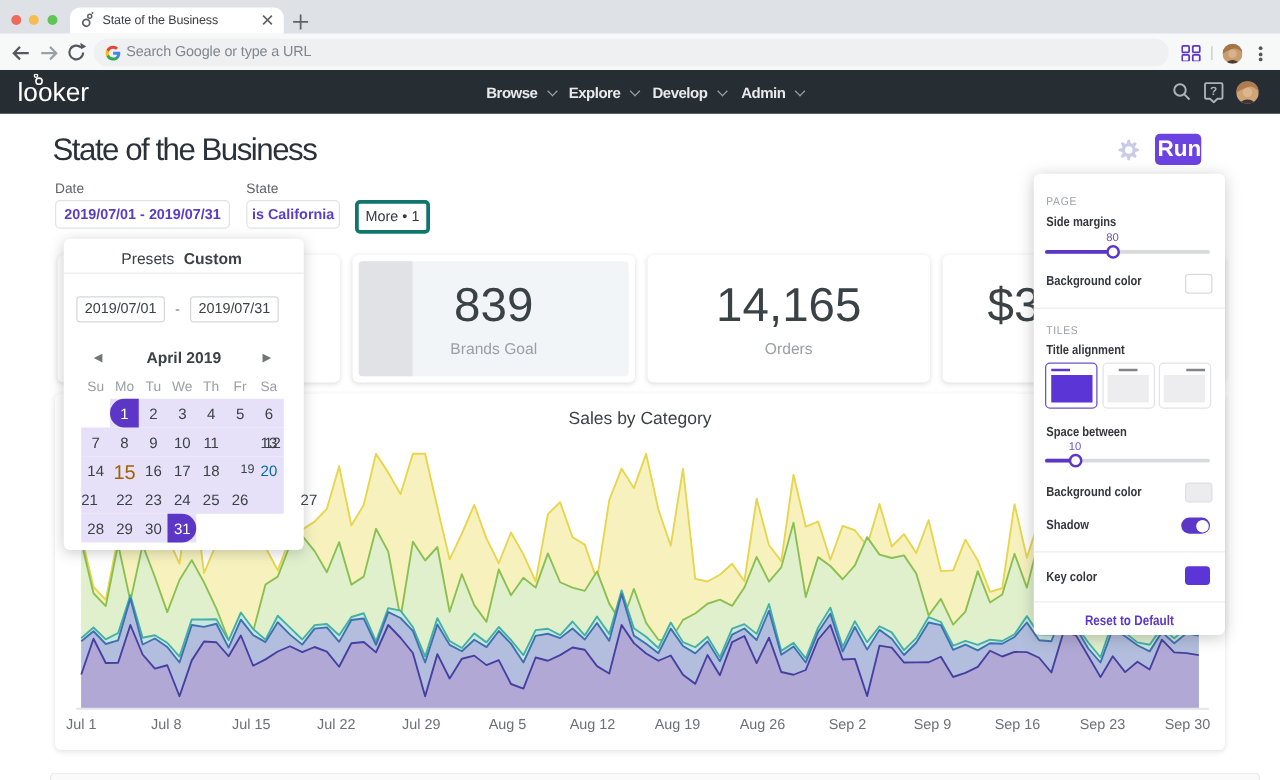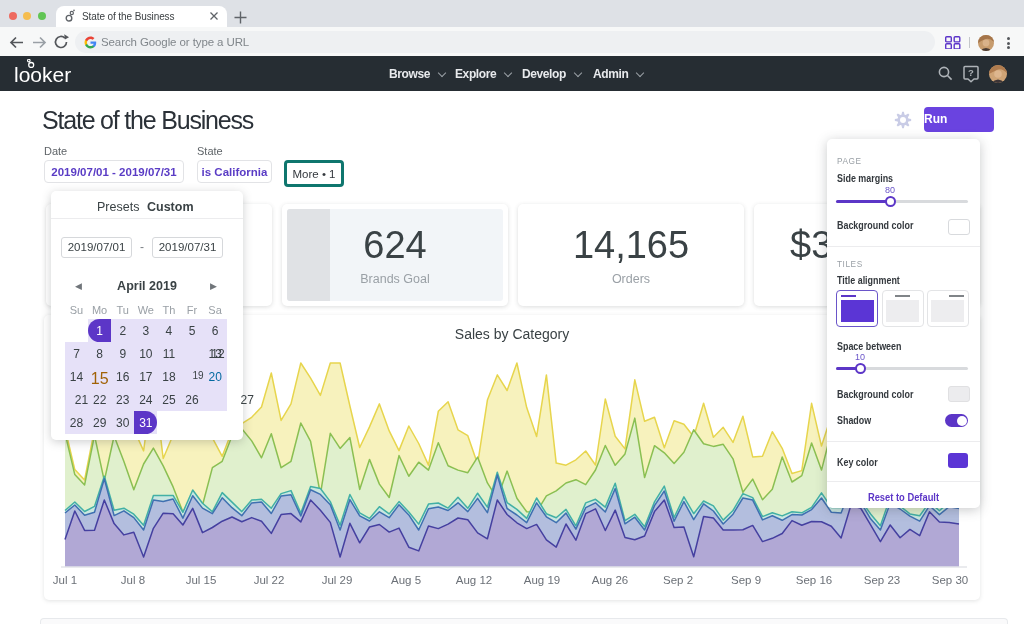--- a/index.html
+++ b/index.html
@@ -16,22 +16,22 @@
   #navbar{left:0;top:56px;width:1024px;height:35px;background:#262d33;}
   #logo{left:14px;top:63px;color:#fff;font-size:21px;letter-spacing:0px;}
   .navitem{top:67px;color:#e8eaed;font-size:12px;font-weight:700;letter-spacing:-0.4px;}
   .chev{display:inline-block;margin-left:9px;margin-bottom:2px;width:5px;height:5px;border-right:1.5px solid #9aa0a6;border-bottom:1.5px solid #9aa0a6;transform:rotate(45deg);}
   #h1{left:42px;top:106px;font-size:25px;letter-spacing:-1.2px;color:#2b3138;}
   .flabel{top:145px;font-size:11px;color:#5f6468;}
   .ffield{top:160px;height:21px;border:1px solid #e2e3e6;border-radius:4px;white-space:nowrap;
           font-size:11.5px;font-weight:700;color:#5a3cc5;text-align:center;line-height:22px;}
   #morebtn{left:284px;top:160px;width:54px;height:21px;border:3px solid #0f766e;border-radius:4px;
            font-size:11.5px;color:#33383d;text-align:center;line-height:22px;white-space:nowrap;}
-  #runbtn{left:924px;top:107px;width:70px;height:25px;background:#6a43e0;border-radius:4px;
-          color:#fff;font-size:12px;font-weight:700;text-align:left;line-height:25px;}
+  #runbtn{left:924px;top:107px;width:37px;height:25px;background:#6a43e0;border-radius:4px;
+          color:#fff;font-size:18px;font-weight:700;text-align:right;line-height:25px;}
   .tile{top:204px;width:226px;height:102px;background:#fff;border-radius:5px;
         box-shadow:0 1px 4px rgba(60,64,67,.18);}
   .bignum{top:224px;width:226px;text-align:center;font-size:38px;color:#3a4245;}
   .tlabel{top:272px;width:226px;text-align:center;font-size:12.5px;color:#9aa0a6;}
   #chartcard{left:44px;top:315px;width:936px;height:285px;background:#fff;border-radius:5px;
              box-shadow:0 1px 4px rgba(60,64,67,.15);}
   #charttitle{left:44px;top:326px;width:936px;text-align:center;font-size:14px;color:#3a4245;}
   .xlab{top:574px;width:60px;margin-left:-30px;text-align:center;font-size:11.5px;color:#6b7077;}
   #popover{left:51px;top:191px;width:192px;height:249px;background:#fff;border-radius:5px;
            box-shadow:0 2px 10px rgba(60,64,67,.25);}
@@ -158,21 +158,21 @@
 <div class="abs" id="morebtn">More • 1</div>
 <div class="abs" style="left:893px;top:110px;"><svg width="20" height="20" viewBox="0 0 20 20">
       <path d="M9.12,1.85 L10.88,1.85 L11.57,4.63 L12.69,5.09 L15.14,3.61 L16.39,4.86 L14.91,7.31 L15.37,8.43 L18.15,9.12 L18.15,10.88 L15.37,11.57 L14.91,12.69 L16.39,15.14 L15.14,16.39 L12.69,14.91 L11.57,15.37 L10.88,18.15 L9.12,18.15 L8.43,15.37 L7.31,14.91 L4.86,16.39 L3.61,15.14 L5.09,12.69 L4.63,11.57 L1.85,10.88 L1.85,9.12 L4.63,8.43 L5.09,7.31 L3.61,4.86 L4.86,3.61 L7.31,5.09 L8.43,4.63 Z" fill="#c9cce6" fill-rule="evenodd"></path>
       <circle cx="10" cy="10" r="3.0" fill="#fff"></circle>
     </svg></div>
 <div class="abs" id="runbtn">Run</div>
 <div class="abs tile" style="left:46px;"></div>
 <div class="abs tile" style="left:282px;"></div>
 <div class="abs" style="left:287px;top:209px;width:216px;height:92px;background:#f2f5f8;border-radius:3px;"></div>
 <div class="abs" style="left:287px;top:209px;width:43px;height:92px;background:#e0e2e5;border-radius:3px 0 0 3px;"></div>
-<div class="abs bignum" style="left:282px;">624</div>
+<div class="abs bignum" style="left:282px;">839</div>
 <div class="abs tlabel" style="left:282px;">Brands Goal</div>
 <div class="abs tile" style="left:518px;"></div>
 <div class="abs bignum" style="left:518px;">14,165</div>
 <div class="abs tlabel" style="left:518px;">Orders</div>
 <div class="abs tile" style="left:754px;"></div>
 <div class="abs bignum" style="left:754px;text-align:left;padding-left:36px;">$3,113,809</div>
 <div class="abs" id="chartcard"></div>
 <div class="abs" id="charttitle">Sales by Category</div>
 <div class="abs" style="left:44px;top:345px;"><svg width="936" height="245" viewBox="0 0 936 245">
       <polygon points="21.0,222.0 21.0,83.1 30.8,124.6 40.6,134.9 50.5,84.7 60.3,73.7 70.1,62.7 79.9,92.9 89.8,84.1 99.6,105.9 109.4,33.0 119.2,113.5 129.1,90.0 138.9,78.3 148.7,86.1 158.5,71.7 168.4,92.8 178.2,111.3 188.0,86.0 197.8,78.7 207.7,72.3 217.5,62.0 227.3,28.0 237.1,75.4 247.0,58.9 256.8,18.0 266.6,33.1 276.4,50.4 286.3,18.0 296.1,18.0 305.9,61.0 315.7,102.5 325.5,81.9 335.4,58.9 345.2,85.9 355.0,105.6 364.8,81.0 374.7,98.5 384.5,120.1 394.3,66.3 404.1,56.7 414.0,84.8 423.8,90.7 433.6,119.1 443.4,55.1 453.3,29.9 463.1,45.5 472.9,18.0 482.7,62.6 492.6,91.6 502.4,29.9 512.2,118.1 522.0,120.2 531.9,114.8 541.7,106.0 551.5,120.0 561.3,54.0 571.2,91.2 581.0,103.9 590.8,34.8 600.6,76.3 610.5,72.2 620.3,102.8 630.1,75.7 639.9,79.2 649.7,91.7 659.6,58.2 669.4,92.2 679.2,82.3 689.0,97.4 698.9,71.2 708.7,111.9 718.5,111.3 728.3,86.7 738.2,103.3 748.0,128.5 757.8,125.6 767.6,58.3 777.5,101.1 787.3,71.0 797.1,86.5 806.9,52.3 816.8,110.6 826.6,52.9 836.4,89.4 846.2,125.0 856.1,47.4 865.9,60.5 875.7,33.9 885.5,72.7 895.4,125.7 905.2,157.0 915.0,54.2 915.0,222.0" fill="#f7f2bd"></polygon>
@@ -239,21 +239,21 @@
 <div class="abs" style="left:157.4px;top:347.1px;width:23.1px;text-align:center;font-size:12px;color:#3a4245;">11</div>
 <div class="abs" style="left:180.5px;top:347.1px;width:23.1px;text-align:center;font-size:12px;color:#3a4245;margin-left:26px;">12</div>
 <div class="abs" style="left:203.6px;top:347.1px;width:23.1px;text-align:center;font-size:12px;color:#3a4245;">13</div>
 <div class="abs" style="left:65.0px;top:370.2px;width:23.1px;text-align:center;font-size:12px;color:#3a4245;">14</div>
 <div class="abs" style="left:88.1px;top:370.2px;width:23.1px;text-align:center;font-size:16px;color:#a16207;">15</div>
 <div class="abs" style="left:111.2px;top:370.2px;width:23.1px;text-align:center;font-size:12px;color:#3a4245;">16</div>
 <div class="abs" style="left:134.3px;top:370.2px;width:23.1px;text-align:center;font-size:12px;color:#3a4245;">17</div>
 <div class="abs" style="left:157.4px;top:370.2px;width:23.1px;text-align:center;font-size:12px;color:#3a4245;">18</div>
 <div class="abs" style="left:180.5px;top:370.2px;width:23.1px;text-align:right;font-size:10px;color:#3a4245;">19</div>
 <div class="abs" style="left:203.6px;top:370.2px;width:23.1px;text-align:center;font-size:12px;color:#0369a1;">20</div>
-<div class="abs" style="left:65.0px;top:393.3px;width:23.1px;text-align:right;font-size:12px;color:#3a4245;">21</div>
+<div class="abs" style="left:65.0px;top:393.3px;width:23.1px;text-align:left;font-size:12px;color:#3a4245;">21</div>
 <div class="abs" style="left:88.1px;top:393.3px;width:23.1px;text-align:center;font-size:12px;color:#3a4245;">22</div>
 <div class="abs" style="left:111.2px;top:393.3px;width:23.1px;text-align:center;font-size:12px;color:#3a4245;">23</div>
 <div class="abs" style="left:134.3px;top:393.3px;width:23.1px;text-align:center;font-size:12px;color:#3a4245;">24</div>
 <div class="abs" style="left:157.4px;top:393.3px;width:23.1px;text-align:center;font-size:12px;color:#3a4245;">25</div>
 <div class="abs" style="left:180.5px;top:393.3px;width:23.1px;text-align:center;font-size:12px;color:#3a4245;">26</div>
 <div class="abs" style="left:203.6px;top:393.3px;width:23.1px;text-align:center;font-size:12px;color:#3a4245;margin-left:32px;">27</div>
 <div class="abs" style="left:65.0px;top:416.4px;width:23.1px;text-align:center;font-size:12px;color:#3a4245;">28</div>
 <div class="abs" style="left:88.1px;top:416.4px;width:23.1px;text-align:center;font-size:12px;color:#3a4245;">29</div>
 <div class="abs" style="left:111.2px;top:416.4px;width:23.1px;text-align:center;font-size:12px;color:#3a4245;">30</div>
 <div class="abs" style="left:134.3px;top:416.4px;width:23.1px;text-align:center;font-size:12px;color:#fff;">31</div>

